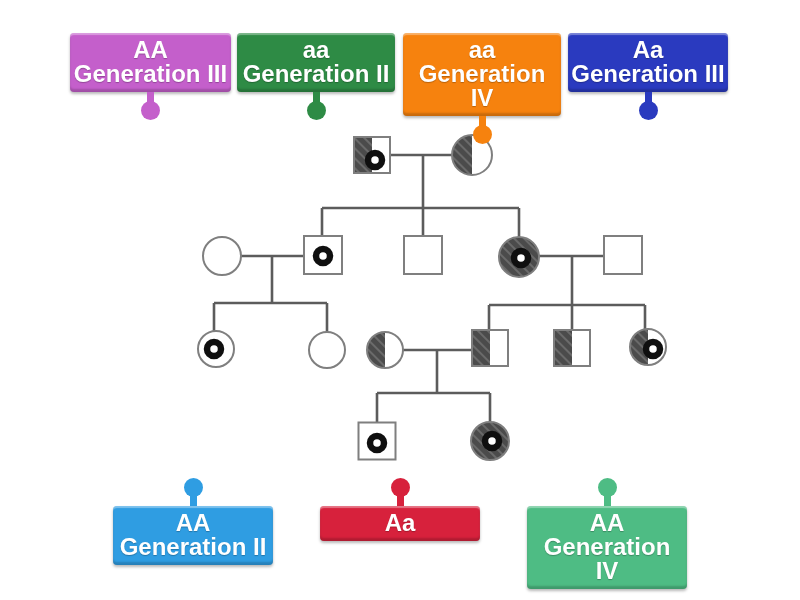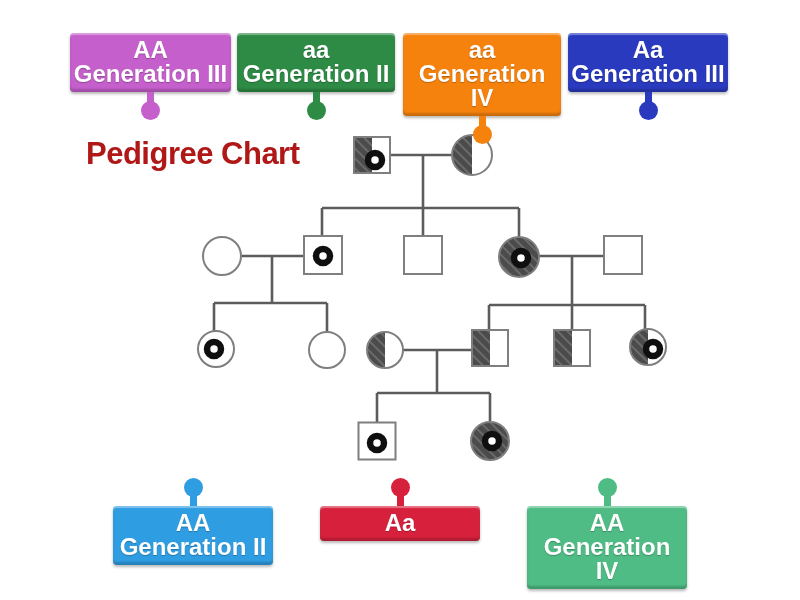--- a/index.html
+++ b/index.html
@@ -168,21 +168,20 @@
         <circle cx="375" cy="160" r="7" fill="#ffffff" stroke="#0f0f0f" stroke-width="6.5"></circle>
         <circle cx="323" cy="256" r="7" fill="#ffffff" stroke="#0f0f0f" stroke-width="6.5"></circle>
         <circle cx="521" cy="258" r="7" fill="#ffffff" stroke="#0f0f0f" stroke-width="6.5"></circle>
         <circle cx="214" cy="349" r="7" fill="#ffffff" stroke="#0f0f0f" stroke-width="6.5"></circle>
         <circle cx="653" cy="349" r="7" fill="#ffffff" stroke="#0f0f0f" stroke-width="6.5"></circle>
         <circle cx="377" cy="443" r="7" fill="#ffffff" stroke="#0f0f0f" stroke-width="6.5"></circle>
         <circle cx="492" cy="441" r="7" fill="#ffffff" stroke="#0f0f0f" stroke-width="6.5"></circle>
       </g>
   </svg>
 
-  <div class="page-title" style="color: rgb(176, 24, 24);">Pedigree Chart</div>
 
   <div class="chip top" style="left:70px;top:33px;width:161px;">
     <div class="pill" style="background: rgb(196, 95, 203);">
       <div>AA</div>
       <div>Generation III</div>
     </div>
     <div class="stem" style="background: rgb(196, 95, 203);"></div>
     <div class="dot" style="background: rgb(196, 95, 203);"></div>
   </div>
 

